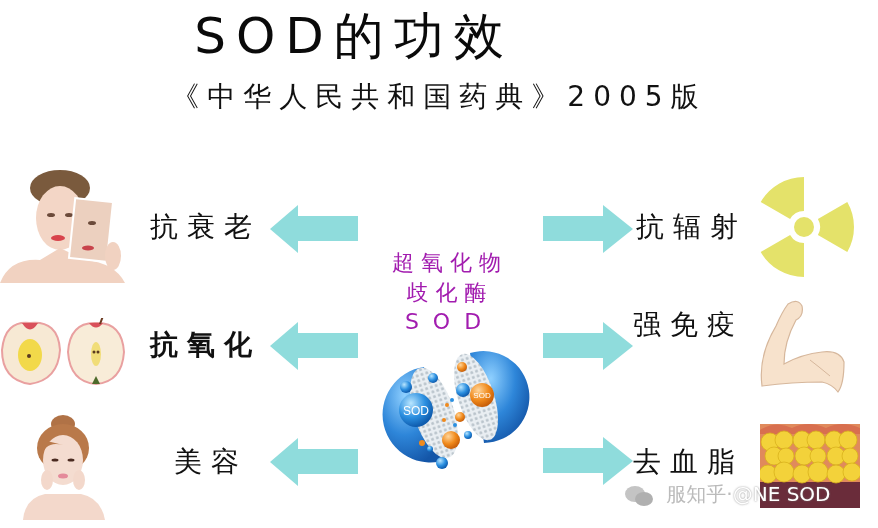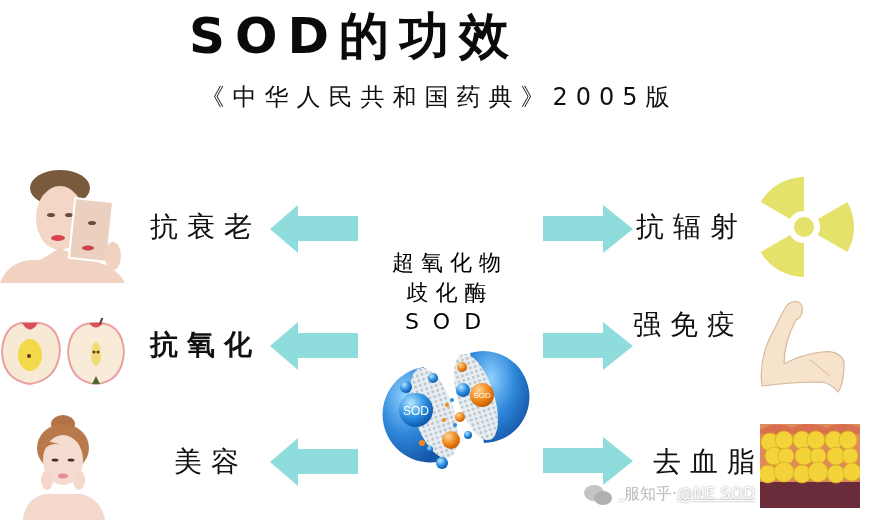--- a/index.html
+++ b/index.html
@@ -1,28 +1,28 @@
 <!DOCTYPE html>
 <html><head>
 <meta charset="utf-8">
 <style>
   html, body { margin:0; padding:0; background:#ffffff; }
   body { width:878px; height:528px; position:relative; overflow:hidden;
          font-family:"DejaVu Sans", sans-serif; color:#111; }
   .abs { position:absolute; }
-  .title { left:0; width:708px; top:6px; text-align:center; font-size:50px; font-weight:bold;
+  .title { left:0; width:708px; top:6px; text-align:center; font-size:50px; font-weight:normal;
            letter-spacing:10px; line-height:60px; color:#0a0a0a; }
-  .subtitle { left:0; width:878px; top:82px; text-align:center; font-size:24px; letter-spacing:8px;
+  .subtitle { left:0; width:878px; top:82px; text-align:center; font-size:28px; letter-spacing:8px;
               line-height:30px; color:#111; }
   .center-label { left:360px; width:180px; text-align:center; font-size:22px; letter-spacing:7px;
-                  line-height:30px; color:#000000; }
+                  line-height:30px; color:#a21caf; }
   .label { font-size:28px; letter-spacing:9px; line-height:30px; color:#111; white-space:nowrap; }
   .arrow { width:90px; height:48px; }
-  .watermark { left:583px; top:480px; font-size:16px; color:#ffffff; line-height:28px; white-space:nowrap;
-               text-shadow:0 0 2px rgba(120,120,120,0.9);text-decoration:underline; }
+  .watermark { left:624px; top:480px; font-size:20px; color:#ffffff; line-height:28px; white-space:nowrap;
+               text-shadow:0 0 2px rgba(120,120,120,0.9); }
   .wm-cn { color:#bbbbbb; text-shadow:none; }
   svg { display:block; }
 </style>
 </head>
 <body>
 
 <div class="abs title">SOD的功效</div>
 <div class="abs subtitle">《中华人民共和国药典》2005版</div>
 
 <div class="abs center-label" style="top:248px;">超氧化物</div>
@@ -175,21 +175,21 @@
     <path d="M10 90 Q6 60 24 30 Q30 16 36 8 Q46 2 50 10 Q52 20 44 24 Q32 46 32 68 Q50 58 70 56 Q88 54 92 66 Q92 88 86 96 Q80 88 70 86 Q40 86 10 90 Z" fill="#f7e2cc" stroke="#d6b79c" stroke-width="1.2"></path>
     <path d="M58 64 Q66 70 78 80" fill="none" stroke="#d6b79c" stroke-width="1"></path>
   </svg>
 </div>
 
 <div class="abs arrow" style="left:543px; top:437px;">
   <svg width="90" height="48" viewBox="0 0 90 48">
       <polygon points="0,11 60,11 60,0 90,24 60,48 60,36 0,36" fill="#8fdcdc"></polygon>
     </svg>
 </div>
-<div class="abs label" style="left:633px; top:447px;margin-left:20px;">去血脂</div>
+<div class="abs label" style="left:633px; top:447px;">去血脂</div>
 <div class="abs" style="left:760px; top:420px; width:100px; height:88px;">
   <svg width="100" height="88" viewBox="0 0 100 88">
     <rect x="0" y="60" width="100" height="28" fill="#6a2c3a"></rect>
     <rect x="0" y="4" width="100" height="58" fill="#e08a5c"></rect>
     <path d="M0 10 Q16 0 32 8 Q48 0 66 8 Q82 0 100 8 L100 14 L0 14 Z" fill="#d86f4f"></path>
     <g fill="#f3d23a" stroke="#d9b21c" stroke-width="0.8">
       <circle cx="10" cy="22" r="9"></circle>
         <circle cx="24" cy="20" r="9"></circle>
         <circle cx="14" cy="36" r="9"></circle>
         <circle cx="26" cy="36" r="8"></circle>

